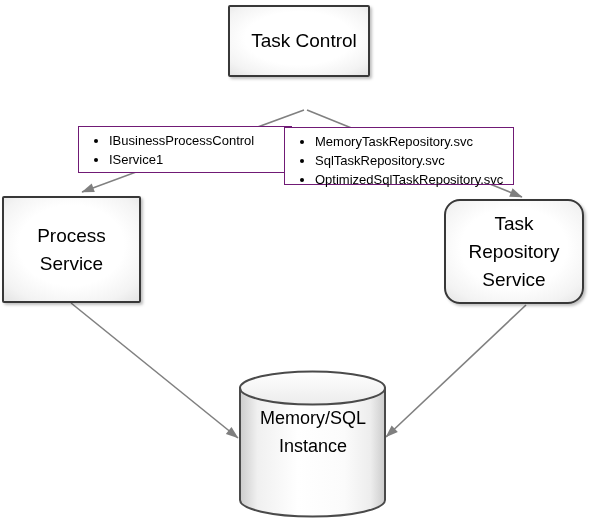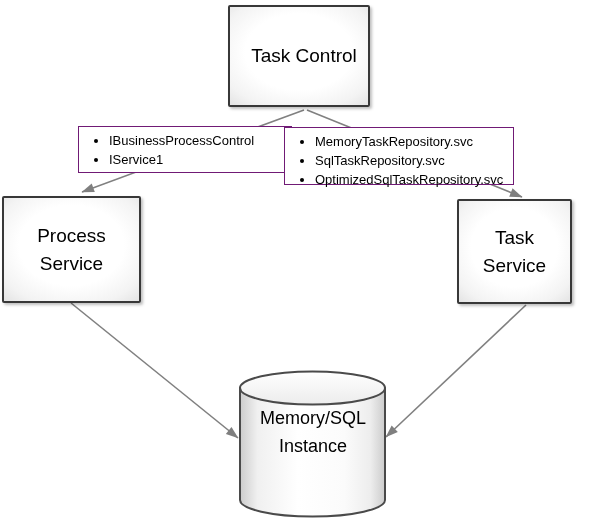--- a/index.html
+++ b/index.html
@@ -31,23 +31,23 @@
     box-shadow: 2px 2px 3px rgba(0,0,0,0.25);
     display: flex;
     flex-direction: column;
     align-items: center;
     justify-content: center;
     text-align: center;
     color: #000000;
     font-size: 19px;
     line-height: 28px;
   }
-  .node-task-control-panel { left: 228px; top: 5px;   width: 142px; height: 102px; padding-left: 10px; }
+  .node-task-control-panel { left: 228px; top: 5px;   width: 142px; height: 72px; padding-left: 10px; }
   .node-process-service    { left: 2px;   top: 196px; width: 139px; height: 107px; }
-  .node-task-repository    { left: 457px; top: 199px; width: 115px; height: 105px; }
+  .node-task-repository    { left: 444px; top: 199px; width: 140px; height: 105px; border-radius: 16px; }
 
   .annotation-list {
     position: absolute;
     z-index: 2;
     box-sizing: border-box;
     background: #ffffff;
     border: 1px solid #701a75;
     color: #000000;
     font-size: 13px;
   }
@@ -127,20 +127,21 @@
     </ul>
   </div>
 
   <div class="node node-process-service">
     <div>Process</div>
     <div>Service</div>
   </div>
 
   <div class="node node-task-repository">
     <div>Task</div>
+    <div>Repository</div>
     <div>Service</div>
   </div>
 
   <div class="cylinder-label">
     <div>Memory/SQL</div>
     <div>Instance</div>
   </div>
 
 </div>
 

